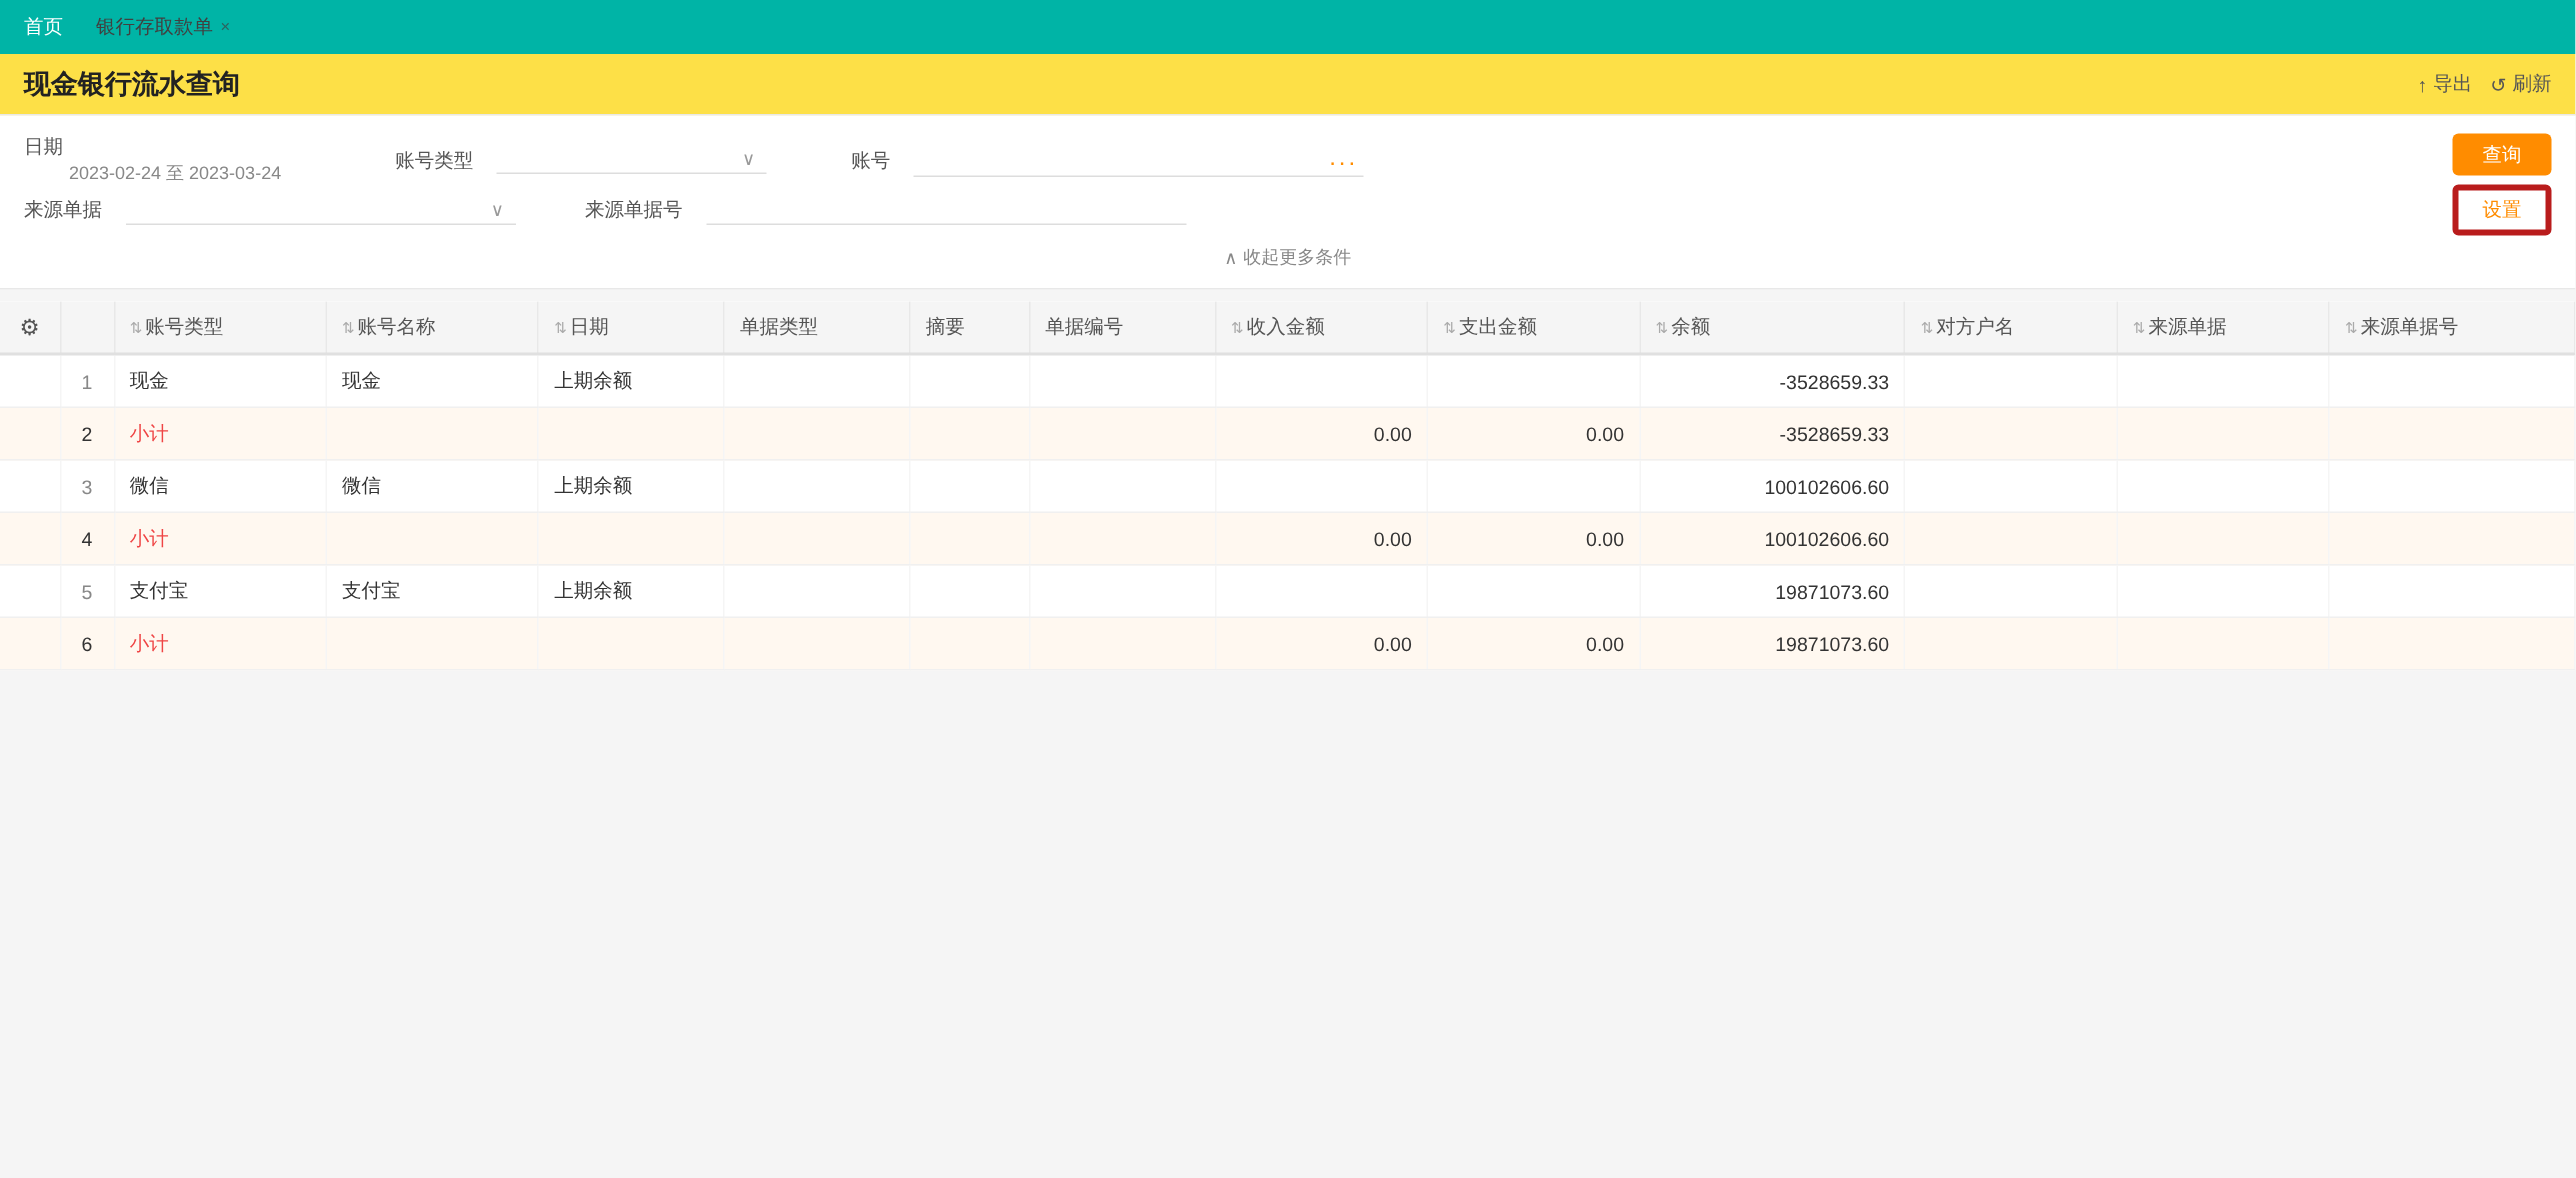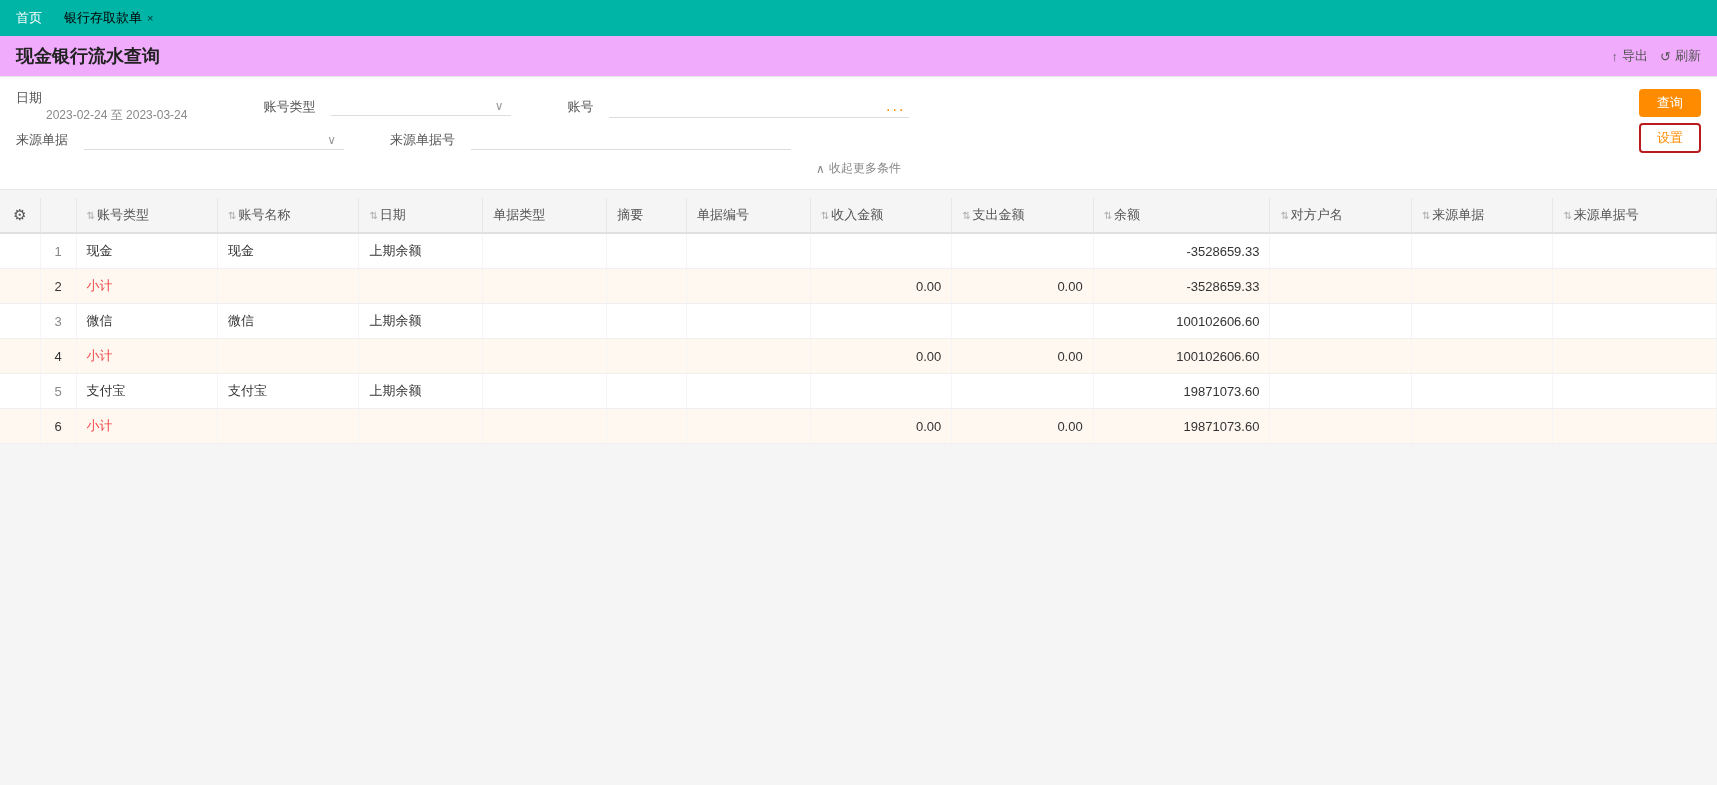--- a/index.html
+++ b/index.html
@@ -12,39 +12,39 @@
       align-items: flex-end;
       height: 36px;
       padding: 0 4px;
       overflow: hidden;
     }
     .nav-item {
       display: flex;
       align-items: center;
       padding: 0 10px;
       height: 36px;
-      color: #000000;
+      color: #404040;
       cursor: pointer;
       white-space: nowrap;
       font-size: 13px;
     }
     .nav-item .close-x {
       margin-left: 5px;
       font-size: 11px;
       opacity: 0.7;
     }
     .nav-home {
       padding: 0 12px;
       color: #fff;
       font-size: 13px;
     }
 
     
     .page-header {
-      background: #f0abfc;
+      background: #fde047;
       padding: 8px 16px;
       display: flex;
       align-items: center;
       justify-content: space-between;
       border-bottom: 1px solid #e8e8e8;
     }
     .page-title {
       font-size: 18px;
       font-weight: bold;
       color: #222;
@@ -147,21 +147,21 @@
       color: #fff;
       border: none;
       padding: 5px 18px;
       border-radius: 4px;
       cursor: pointer;
       font-size: 13px;
     }
     .btn-settings {
       background: #fff;
       color: #ff8c00;
-      border: 2px solid #b91c1c;
+      border: 4px solid #b91c1c;
       padding: 4px 16px;
       border-radius: 4px;
       cursor: pointer;
       font-size: 13px;
     }
 
     
     .table-area {
       background: #fff;
       margin-top: 8px;

